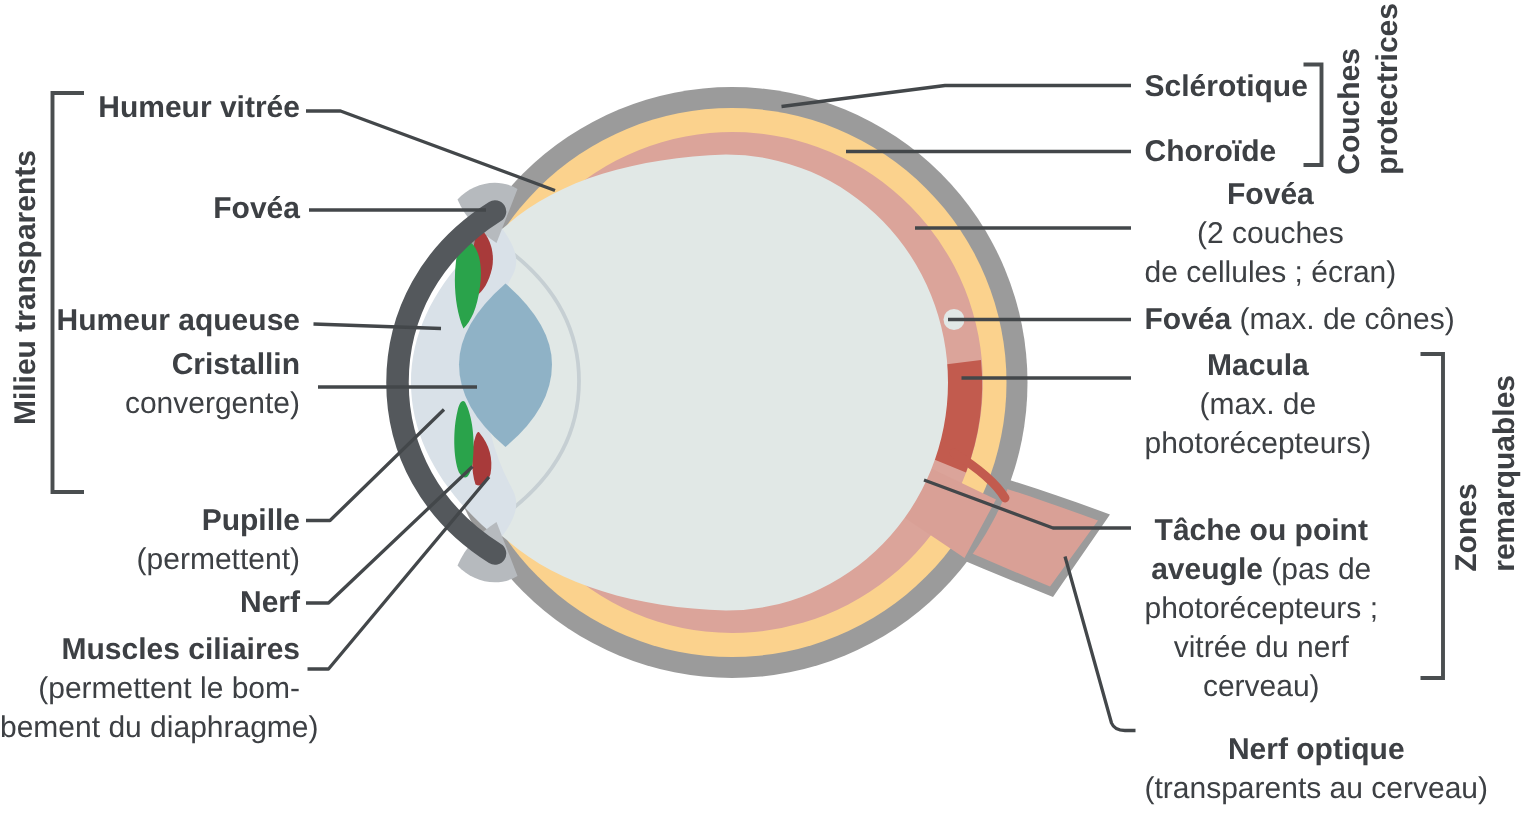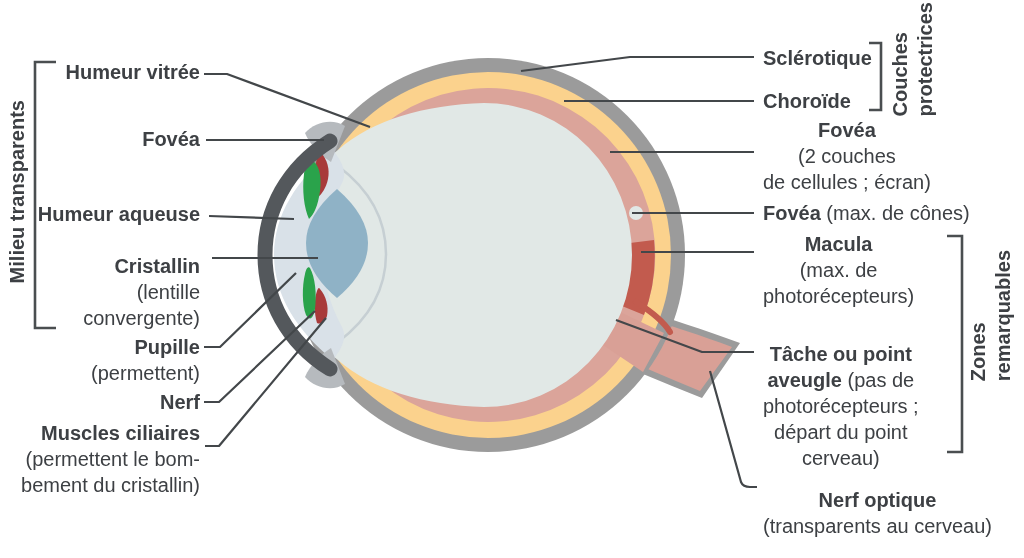--- a/index.html
+++ b/index.html
@@ -74,36 +74,35 @@
 
   <div class="lbl left b" style="top:59px">
     <div>Humeur vitrée</div>
   </div>
   <div class="lbl left b" style="top:126px">
     <div>Fovéa</div>
   </div>
   <div class="lbl left b" style="top:201px">
     <div>Humeur aqueuse</div>
   </div>
-  <div class="lbl left" style="top:253px">
+  <div class="lbl left" style="top:230px">
     <div class="b">Cristallin</div>
-    <div>(lentille</div>
     <div>convergente)</div>
   </div>
   <div class="lbl left" style="top:334px">
     <div class="b">Pupille</div>
     <div>(permettent)</div>
   </div>
   <div class="lbl left b" style="top:389px">
     <div>Nerf</div>
   </div>
   <div class="lbl left" style="top:420px">
     <div class="b">Muscles ciliaires</div>
     <div>(permettent le bom-</div>
-    <div>bement du cristallin)</div>
+    <div>bement du diaphragme)</div>
   </div>
 
   <div class="lbl right b" style="top:45px">
     <div>Sclérotique</div>
   </div>
   <div class="lbl right b" style="top:88px">
     <div>Choroïde</div>
   </div>
   <div class="lbl right" style="top:117px">
     <div class="b">Fovéa</div>
@@ -115,21 +114,21 @@
   </div>
   <div class="lbl right" style="top:231px">
     <div class="b">Macula</div>
     <div>(max. de</div>
     <div>photorécepteurs)</div>
   </div>
   <div class="lbl right" style="top:341px">
     <div class="b">Tâche ou point</div>
     <div><span class="b">aveugle</span><span> (pas de</span></div>
     <div>photorécepteurs ;</div>
-    <div>départ du point</div>
+    <div>vitrée du nerf</div>
     <div>cerveau)</div>
   </div>
   <div class="lbl right" style="top:487px">
     <div class="b">Nerf optique</div>
     <div>(transparents au cerveau)</div>
   </div>
 
   <div class="vlabel" style="left:5px;top:100px">
     <div>Milieu transparents</div>
   </div>

